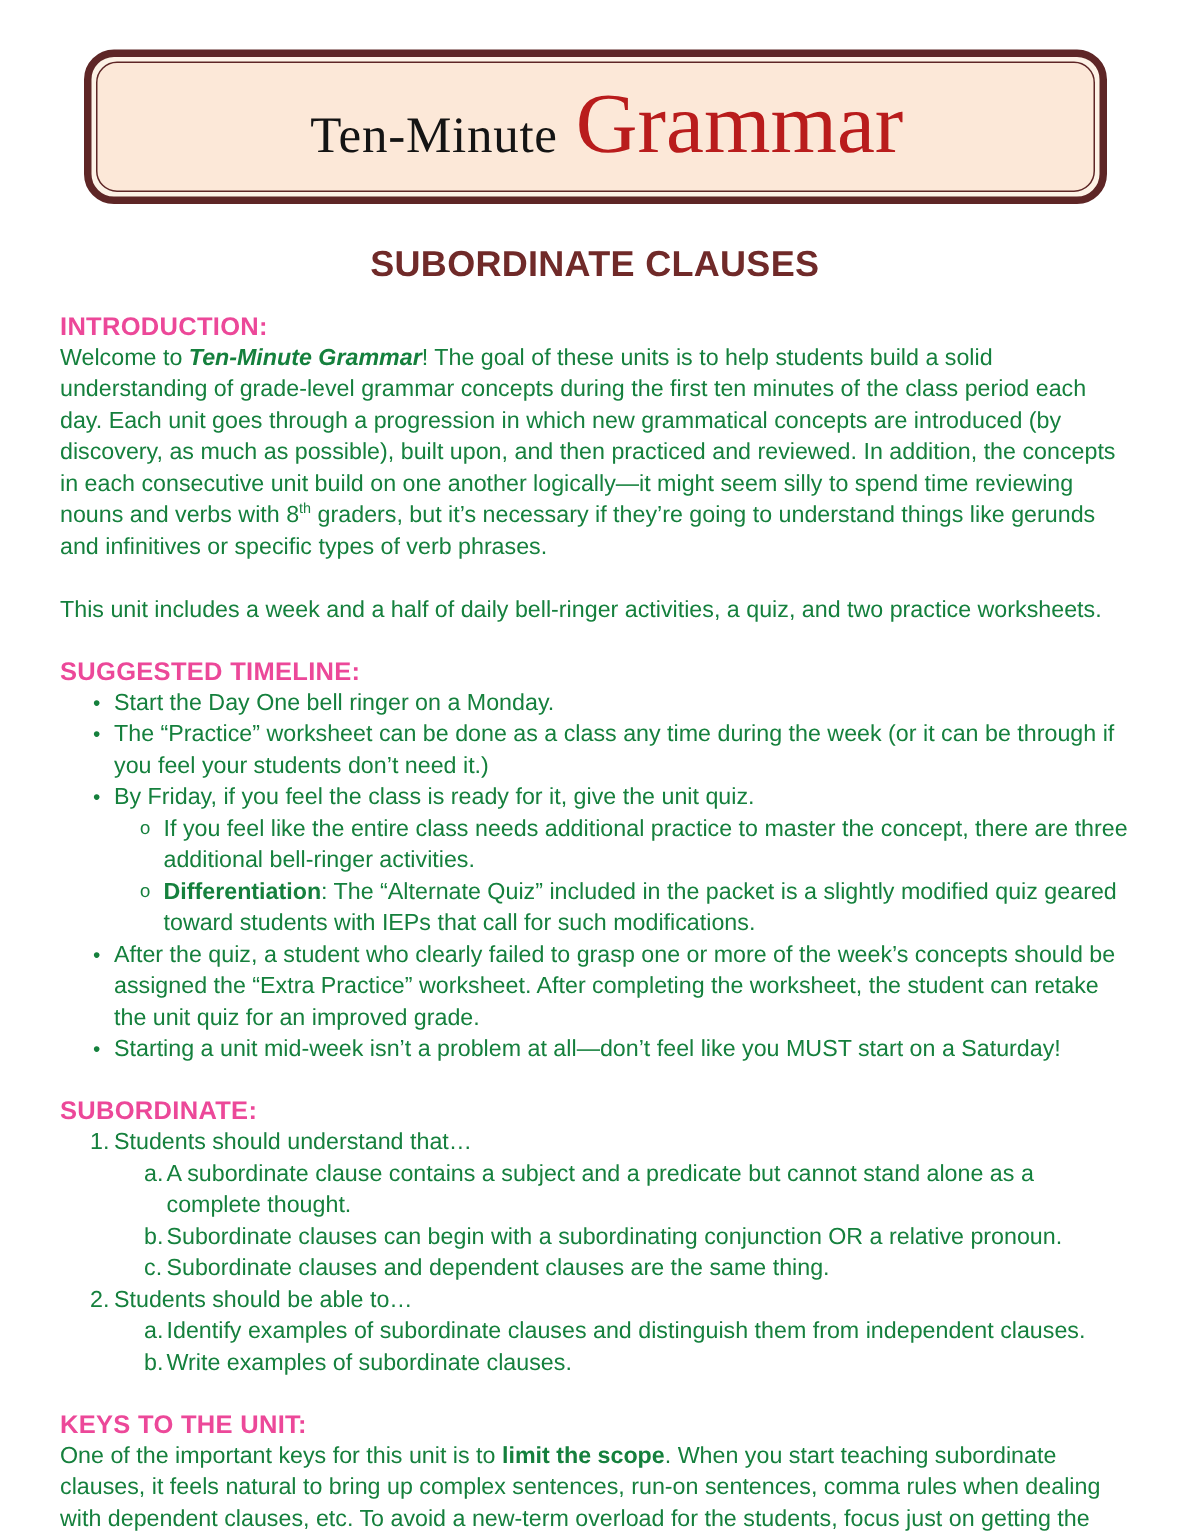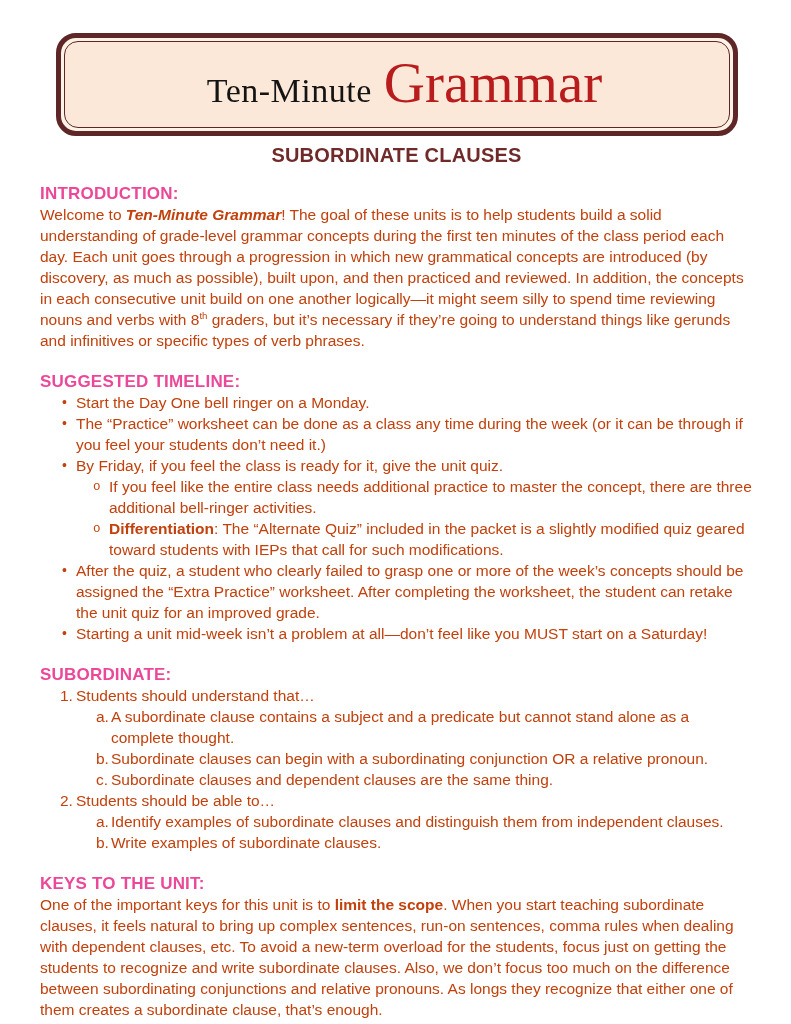--- a/index.html
+++ b/index.html
@@ -44,38 +44,38 @@
   }
   .banner-title-large {
     font-family: "Liberation Serif", serif;
     font-size: 57px;
     color: #b91c1c;
     line-height: 1;
   }
   
   .subtitle {
     text-align: center;
-    font-size: 20px;
+    font-size: 24px;
     font-weight: bold;
     color: #702a29;
-    margin-top: 8px;
+    margin-top: 27px;
     margin-bottom: 17px;
     letter-spacing: 0.2px;
   }
   
   .section-heading {
     font-size: 17px;
     font-weight: bold;
     color: #ec4899;
     letter-spacing: 0.2px;
   }
   .body-text {
     font-size: 15.5px;
     line-height: 21px;
-    color: #c2410c;
+    color: #15803d;
   }
   p.para { margin-bottom: 21px; }
   .brand-emph { font-weight: bold; font-style: italic; }
   .bold { font-weight: bold; }
   sup { font-size: 0.62em; vertical-align: super; line-height: 0; }
   .section { margin-bottom: 21px; }
   
   .li { display: flex; }
   .li .txt { flex: 1; }
   .lvl1 { margin-left: 22px; }
@@ -102,20 +102,21 @@
       <span class="banner-title-small">Ten-Minute</span>
       <span class="banner-title-large">Grammar</span>
     </div>
   </div>
 
   <div class="subtitle">SUBORDINATE CLAUSES</div>
 
   <div class="section">
     <div class="section-heading">INTRODUCTION:</div>
     <p class="body-text para"><span>Welcome to </span><span class="brand-emph">Ten-Minute Grammar</span><span>! The goal of these units is to help students build a solid understanding of grade-level grammar concepts during the first ten minutes of the class period each day. Each unit goes through a progression in which new grammatical concepts are introduced (by discovery, as much as possible), built upon, and then practiced and reviewed. In addition, the concepts in each consecutive unit build on one another logically—it might seem silly to spend time reviewing nouns and verbs with 8</span><sup>th</sup><span> graders, but it’s necessary if they’re going to understand things like gerunds and infinitives or specific types of verb phrases.</span></p>
+    <p class="body-text">This unit includes a week and a half of daily bell-ringer activities, a quiz, and two practice worksheets.</p>
   </div>
 
   <div class="section">
     <div class="section-heading">SUGGESTED TIMELINE:</div>
     <div class="body-text">
       <div class="li lvl1">
         <span class="marker">•</span>
         <span class="txt">Start the Day One bell ringer on a Monday.</span>
       </div>
       <div class="li lvl1">

